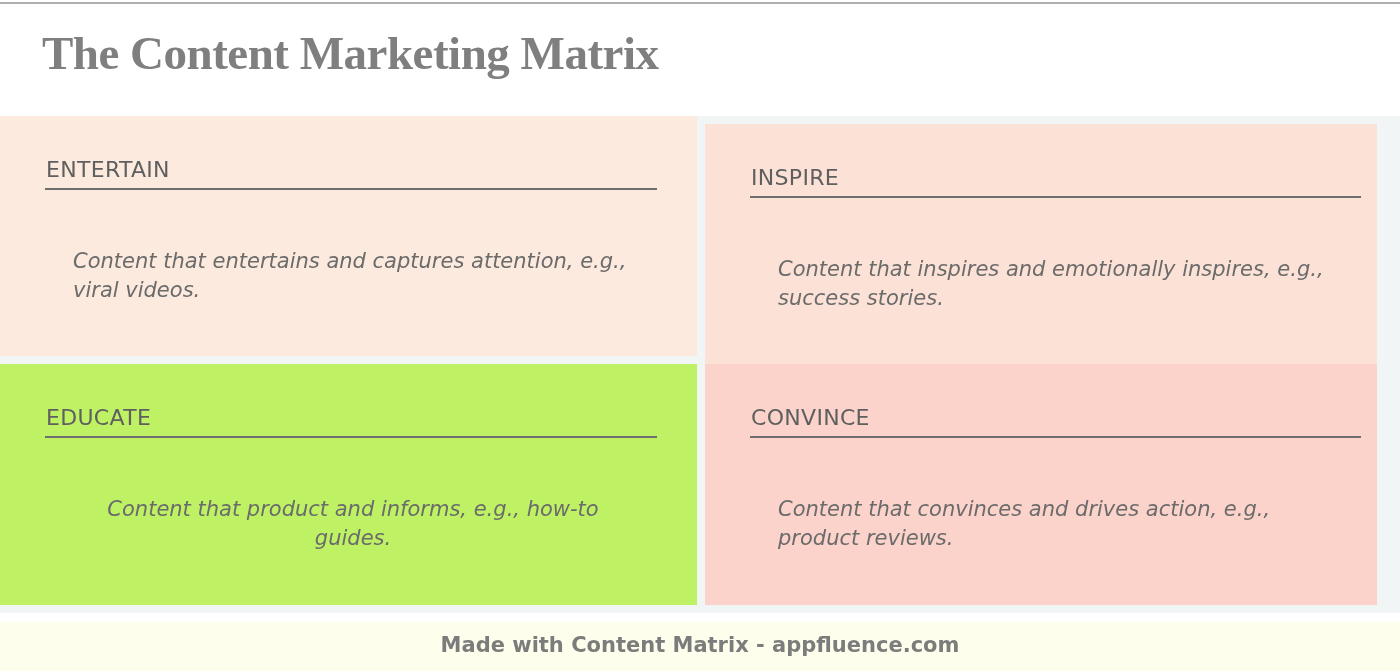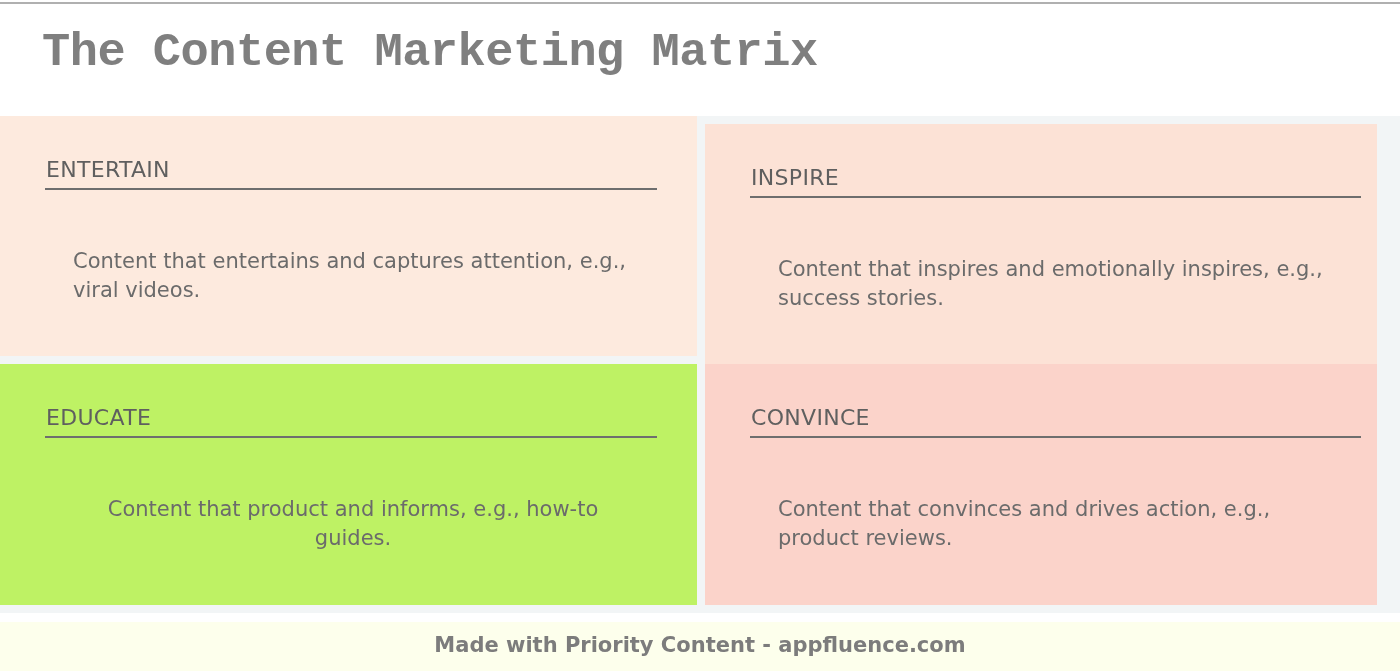--- a/index.html
+++ b/index.html
@@ -46,21 +46,21 @@
   .page-title {
     position: absolute;
     left: 42px;
     top: 22px;
     margin: 0;
     font-size: 47px;
     font-weight: bold;
     letter-spacing: -0.5px;
     color: #7f7f7f;
     white-space: nowrap;
-    font-family: Liberation Mono, monospace;
+    font-family: Liberation Serif, serif;
   }
 
   
   .matrix {
     position: absolute;
     left: 0;
     top: 116px;
     width: 1400px;
     height: 497px;
     background: #f2f5f6;
@@ -99,20 +99,21 @@
 
   .quad-body {
     position: absolute;
     left: 73px;
     top: 131px;
     width: 560px;
     font-size: 21px;
     line-height: 29px;
     color: #6b6b6b;
     font-family: "DejaVu Sans", "Liberation Sans", sans-serif;
+    font-style: italic;
   }
   .quad-tr .quad-body, .quad-br .quad-body { width: 560px; }
 
   
   .footer-gap {
     position: absolute;
     left: 0;
     top: 613px;
     width: 1400px;
     height: 9px;
@@ -173,16 +174,16 @@
       <div class="quad-header">CONVINCE</div>
       <div class="quad-rule"></div>
       <div class="quad-body">Content that convinces and drives action, e.g., product reviews.</div>
     </div>
 
   </div>
 
   <div class="footer-gap"></div>
 
   <div class="footer" style="background-color: rgb(253, 255, 236);">
-    <div class="footer-text">Made with Priority Content - appfluence.com</div>
+    <div class="footer-text">Made with Content Matrix - appfluence.com</div>
   </div>
 
 </div>
 
 </body></html>

